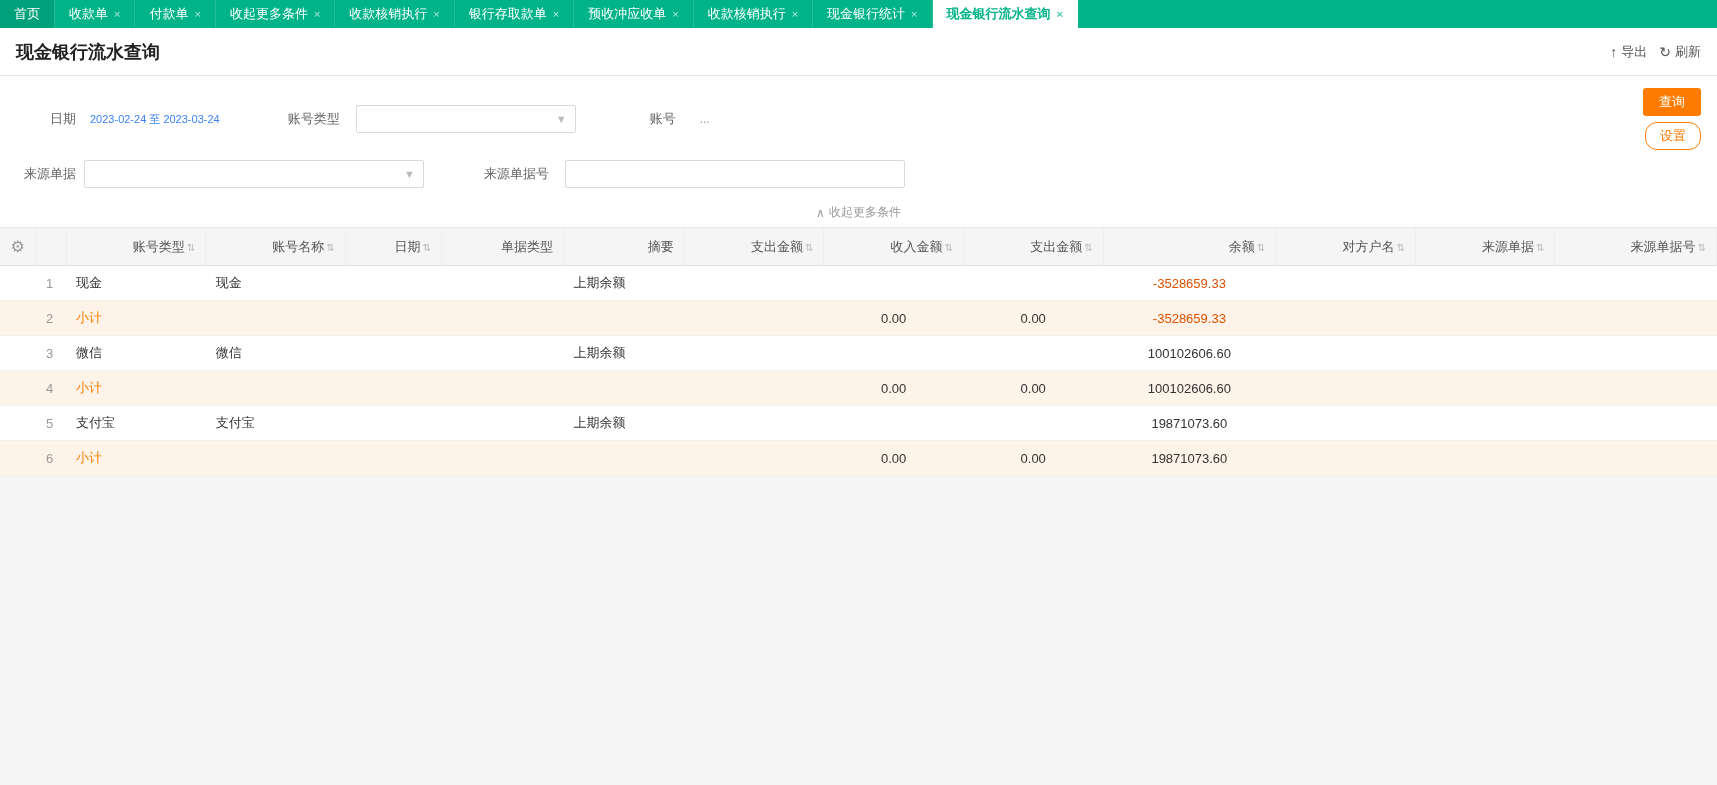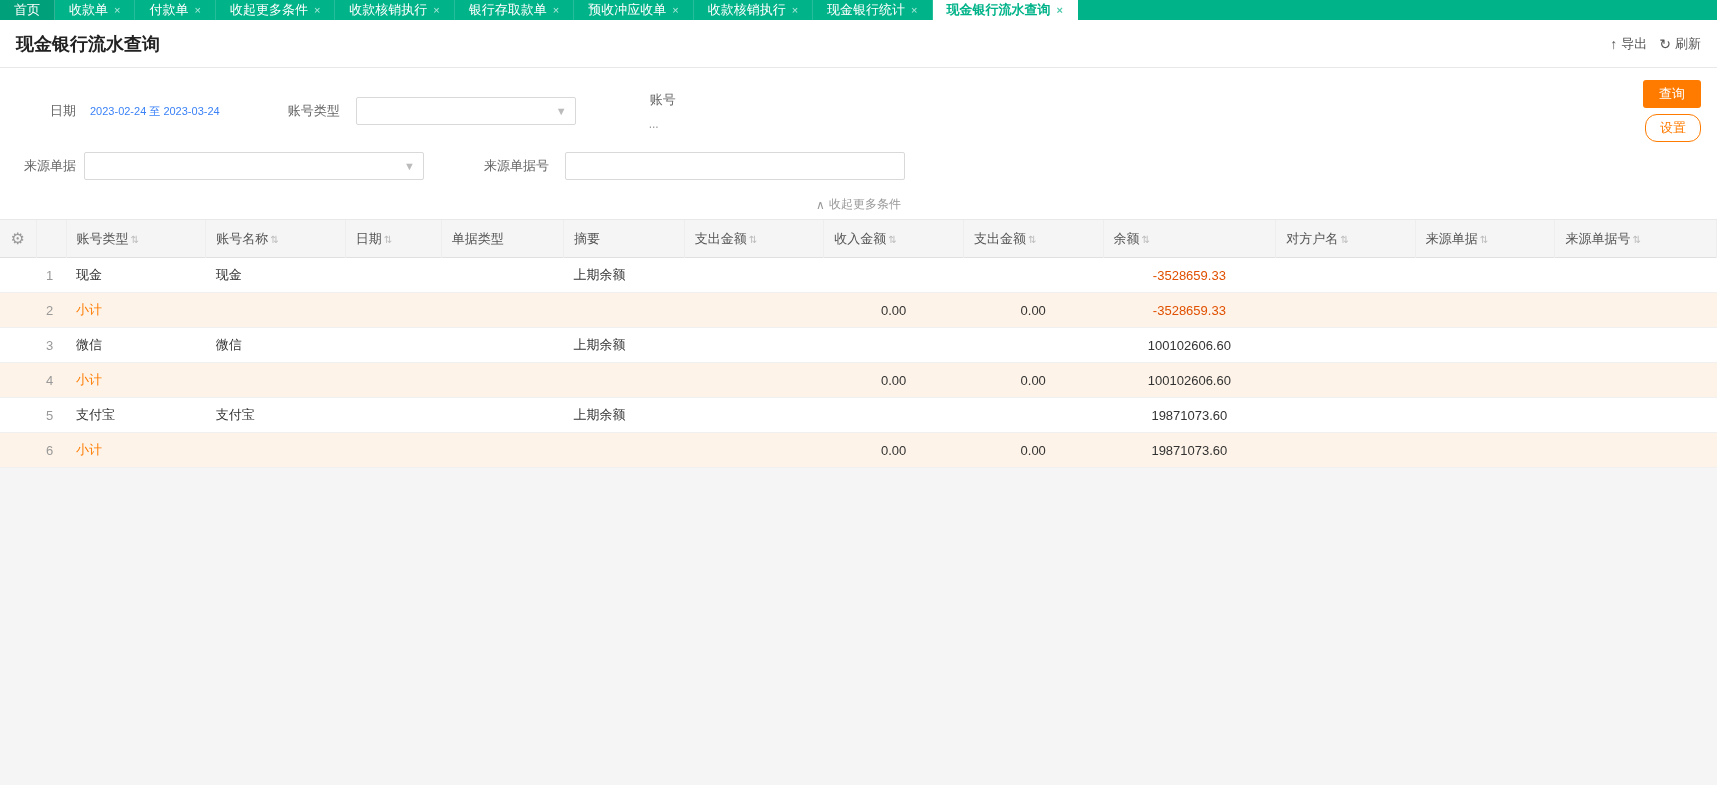--- a/index.html
+++ b/index.html
@@ -3,21 +3,21 @@
   <meta charset="utf-8">
   <style>
     * { box-sizing: border-box; margin: 0; padding: 0; }
     body { font-family: 'Microsoft YaHei', Arial, sans-serif; font-size: 13px; background: #f5f5f5; color: #333; }
 
     
     .top-nav {
       background: #00b389;
       display: flex;
       align-items: stretch;
-      height: 20px;
+      height: 28px;
       overflow: hidden;
     }
     .nav-item {
       display: flex;
       align-items: center;
       padding: 0 14px;
       color: #fff;
       cursor: pointer;
       font-size: 13px;
       white-space: nowrap;
@@ -177,21 +177,21 @@
       width: 100%;
       border-collapse: collapse;
       font-size: 13px;
     }
     thead tr {
       background: #f5f5f5;
       border-bottom: 1px solid #e0e0e0;
     }
     thead th {
       padding: 9px 10px;
-      text-align: left;
+      text-align: right;
       font-weight: normal;
       color: #555;
       white-space: nowrap;
       border-right: 1px solid #eee;
       cursor: pointer;
       user-select: none;
     }
     thead th .sort-icon {
       font-size: 10px;
       color: #bbb;
@@ -295,21 +295,21 @@
     </div>
 
     <div style="margin-left:60px;display:flex;align-items:center;gap:8px;">
       <div class="filter-label">账号类型</div>
       <div class="filter-select" style="min-width:220px;">
         <span></span>
         <span style="color:#bbb;font-size:11px;">▼</span>
       </div>
     </div>
 
-    <div style="margin-left:40px;display:flex;align-items:center;gap:8px;flex-direction:column;">
+    <div style="margin-left:40px;display:flex;align-items:center;gap:8px;">
       <div class="filter-label">账号</div>
       <span class="filter-more-btn">...</span>
     </div>
 
     <div style="flex:1;"></div>
 
     <div style="display:flex;flex-direction:column;gap:6px;align-items:flex-end;">
       <button class="btn-query">查询</button>
       <button class="btn-settings">设置</button>
     </div>

